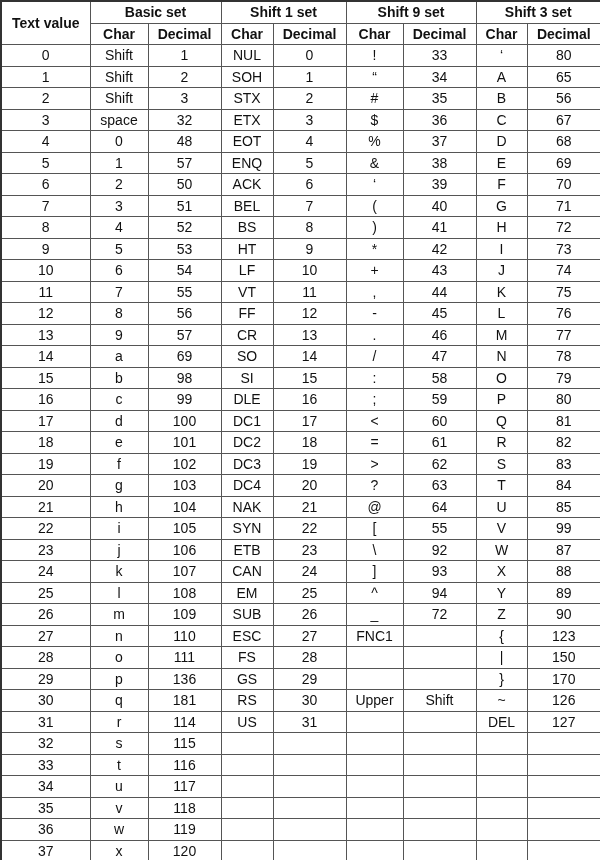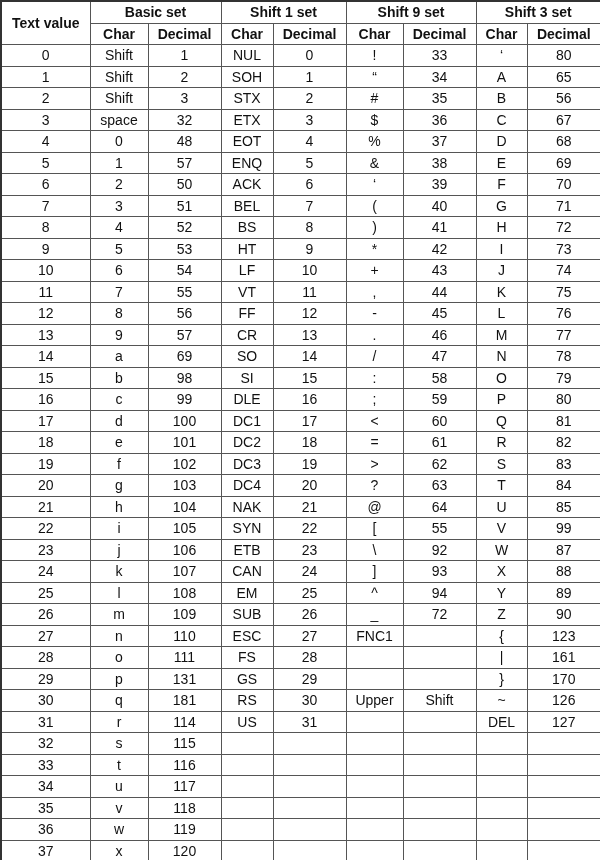--- a/index.html
+++ b/index.html
@@ -368,26 +368,26 @@
       </tr>
       <tr>
         <td>28</td>
         <td>o</td>
         <td>111</td>
         <td>FS</td>
         <td>28</td>
         <td></td>
         <td></td>
         <td>|</td>
-        <td>161</td>
+        <td>150</td>
       </tr>
       <tr>
         <td>29</td>
         <td>p</td>
-        <td>131</td>
+        <td>136</td>
         <td>GS</td>
         <td>29</td>
         <td></td>
         <td></td>
         <td>}</td>
         <td>170</td>
       </tr>
       <tr>
         <td>30</td>
         <td>q</td>

